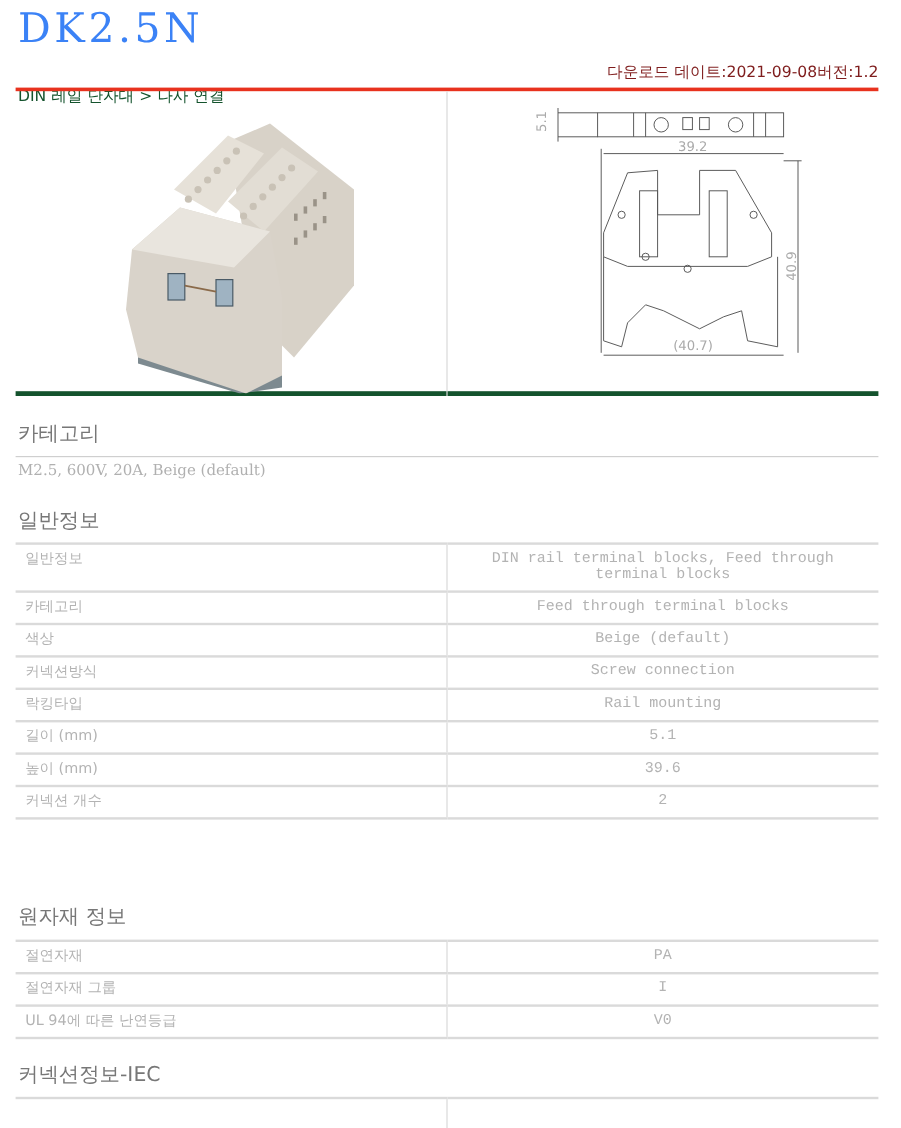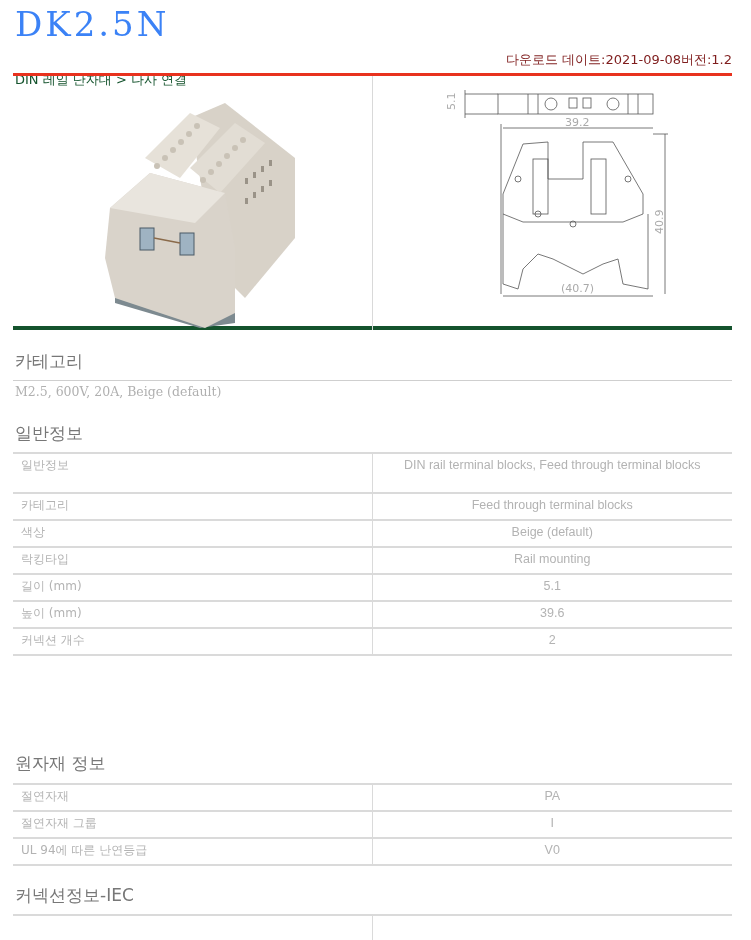--- a/index.html
+++ b/index.html
@@ -44,21 +44,21 @@
 
     table.spec {
       position: absolute; left: 0; width: 719px;
       border-collapse: collapse; table-layout: fixed;
     }
     table.spec td {
       border-top: 2px solid #dadada; border-bottom: 2px solid #dadada;
       font-size: 12.5px; color: #b3b3b3; padding: 4px 8px; vertical-align: top; line-height: 14px;
     }
     table.spec td.key { width: 359px; border-right: 1px solid #dadada; font-family: "DejaVu Sans", sans-serif; font-size: 12px; }
-    table.spec td.val { text-align: center; font-family: Liberation Sans, sans-serif; margin-left: 31px; }
+    table.spec td.val { text-align: center; font-family: Liberation Mono, monospace; margin-left: 31px; }
   </style>
 </head>
 <body>
 
 <div class="page">
 
   <h1 class="title">DK2.5N</h1>
   <div class="breadcrumb">DIN 레일 단자대 &gt; 나사 연결</div>
   <div class="download-meta">다운로드 데이트:2021-09-08버전:1.2</div>
   <div class="red-rule"></div>
@@ -167,20 +167,24 @@
     </tr>
     <tr style="height:27px;">
       <td class="key">카테고리</td>
       <td class="val">Feed through terminal blocks</td>
     </tr>
     <tr style="height:27px;">
       <td class="key">색상</td>
       <td class="val">Beige (default)</td>
     </tr>
     <tr style="height:27px;">
+      <td class="key">커넥션방식</td>
+      <td class="val">Screw connection</td>
+    </tr>
+    <tr style="height:27px;">
       <td class="key">락킹타입</td>
       <td class="val">Rail mounting</td>
     </tr>
     <tr style="height:27px;">
       <td class="key">길이 (mm)</td>
       <td class="val">5.1</td>
     </tr>
     <tr style="height:27px;">
       <td class="key">높이 (mm)</td>
       <td class="val">39.6</td>

